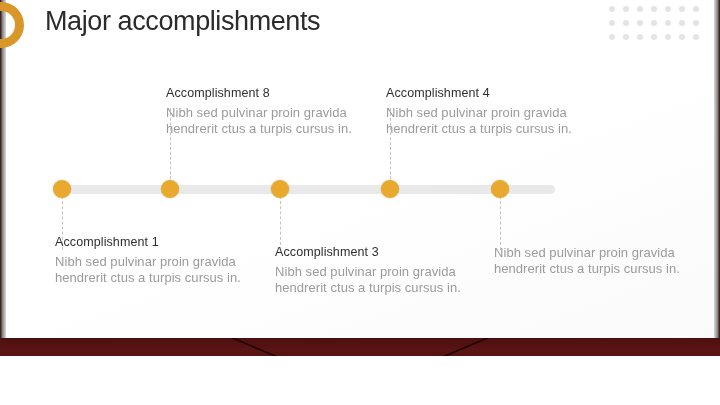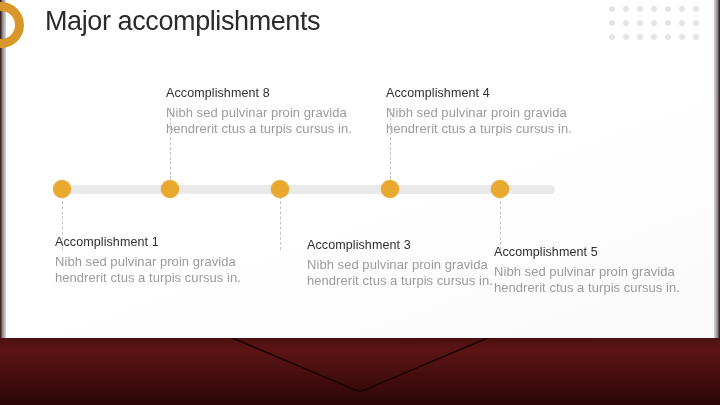--- a/index.html
+++ b/index.html
@@ -3,21 +3,21 @@
 <meta charset="utf-8">
 <style>
   html, body {
     margin: 0;
     padding: 0;
     background: #ffffff;
   }
   #slide {
     position: relative;
     width: 720px;
-    height: 405px;
+    height: 356px;
     overflow: hidden;
     font-family: "Liberation Sans", sans-serif;
     background: #3a0d0d;
   }
 
   
   .footer-band {
     position: absolute;
     left: 0;
     top: 336px;
@@ -208,23 +208,22 @@
   <div class="item" style="left:386px; top:86px;">
     <p class="item-title">Accomplishment 4</p>
     <p class="item-desc">Nibh sed pulvinar proin gravida hendrerit ctus a turpis cursus in.</p>
   </div>
 
   <div class="item" style="left:55px; top:235px;">
     <p class="item-title">Accomplishment 1</p>
     <p class="item-desc">Nibh sed pulvinar proin gravida hendrerit ctus a turpis cursus in.</p>
   </div>
 
-  <div class="item" style="left:275px; top:238px;margin-left:32px;">
+  <div class="item" style="left:275px; top:245px;">
     <p class="item-title">Accomplishment 3</p>
     <p class="item-desc">Nibh sed pulvinar proin gravida hendrerit ctus a turpis cursus in.</p>
   </div>
 
   <div class="item" style="left:494px; top:245px;">
-    <p class="item-title">Accomplishment 5</p>
     <p class="item-desc">Nibh sed pulvinar proin gravida hendrerit ctus a turpis cursus in.</p>
   </div>
 
 </div>
 
 </body></html>

